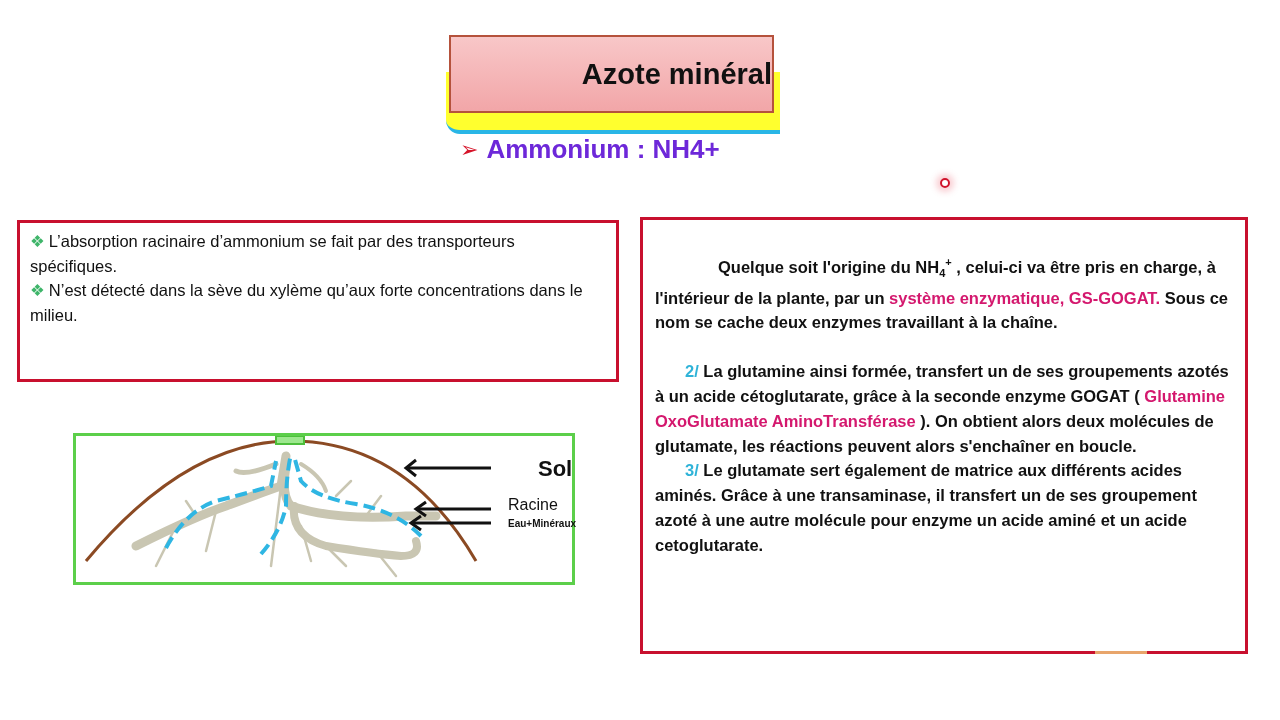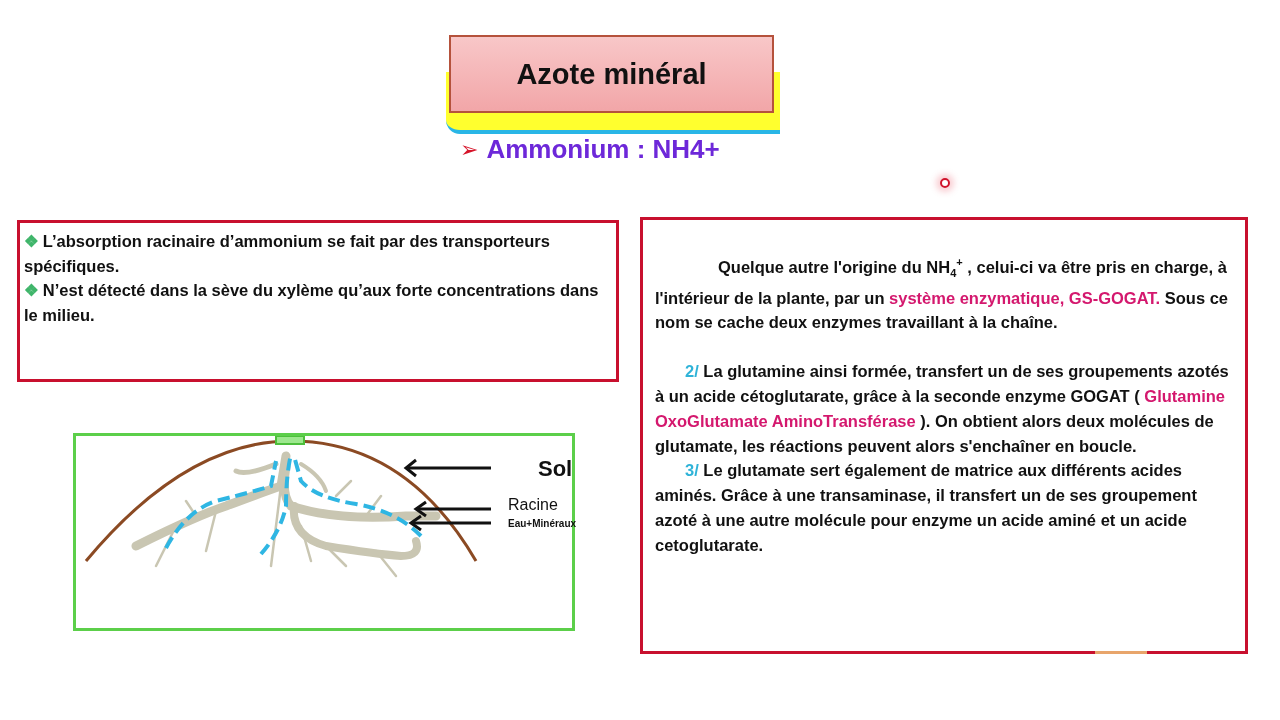--- a/index.html
+++ b/index.html
@@ -1,34 +1,34 @@
 <!DOCTYPE html>
 <html><head>
 <meta charset="utf-8">
 <style>
   html,body{margin:0;padding:0;}
   body{width:1280px;height:720px;background:#ffffff;position:relative;overflow:hidden;font-family:"Liberation Sans",sans-serif;}
   .title-wrap{position:absolute;left:446px;top:32px;width:334px;height:98px;}
   .title-under{position:absolute;left:0;top:40px;width:334px;height:58px;background:#ffff2e;border-bottom:4px solid #29b6e6;border-radius:0 0 0 14px;}
-  .title-box{position:absolute;left:3px;top:3px;width:325px;height:78px;background:linear-gradient(#f8c7c8,#f2a6a8);border:2px solid #b5523c;box-sizing:border-box;display:flex;align-items:center;justify-content:center;}
+  .title-box{position:absolute;left:3px;top:3px;width:325px;height:78px;background:linear-gradient(#f8c7c8,#f2a6a8);border:2px solid #b5523c;box-sizing:border-box;display:flex;align-items:center;justify-content:flex-end;}
   .title-text{font-weight:bold;font-size:29px;color:#111;}
   .subtitle{position:absolute;left:460px;top:134px;display:flex;align-items:center;gap:8px;}
   .subtitle .arrow{color:#d6142a;font-size:22px;}
   .subtitle .txt{color:#6d28d9;font-weight:bold;font-size:26px;}
   .pointer{position:absolute;left:940px;top:178px;width:10px;height:10px;border-radius:50%;border:2px solid #d0142c;box-sizing:border-box;box-shadow:0 0 6px 4px rgba(230,60,80,0.25);}
-  .box-left{position:absolute;left:17px;top:220px;width:602px;height:162px;border:3px solid #c8102e;box-sizing:border-box;padding:6px 4px;font-weight:bold;font-size:16.5px;line-height:24.5px;color:#111;}
+  .box-left{position:absolute;left:17px;top:220px;width:602px;height:162px;border:3px solid #c8102e;box-sizing:border-box;padding:6px 10px;font-weight:normal;font-size:16.5px;line-height:24.5px;color:#111;}
   .bullet{color:#3fb56a;margin-right:4px;}
   .box-right{position:absolute;left:640px;top:217px;width:608px;height:437px;border:3px solid #c8102e;box-sizing:border-box;padding:30px 10px 0 12px;font-weight:bold;font-size:16.5px;line-height:24.8px;color:#111;}
   .box-right p{margin:0;}
   .pink{color:#d4186e;margin-top:46px;}
   .cyan{color:#2fb3d8;}
   .indent1{padding-left:62px;}
   .gap{height:24px;}
   .bottom-accent{position:absolute;left:1095px;top:651px;width:52px;height:3px;background:#e8a56b;}
-  .diagram{position:absolute;left:73px;top:433px;width:502px;height:198px;border:3px solid #5ccf4a;box-sizing:border-box;}
+  .diagram{position:absolute;left:73px;top:433px;width:502px;height:152px;border:3px solid #5ccf4a;box-sizing:border-box;}
   .lbl{position:absolute;color:#111;}
   sub,sup{font-size:11px;}
 </style>
 </head>
 <body>
 
 <div class="title-wrap">
   <div class="title-under"></div>
   <div class="title-box">
     <span class="title-text">Azote minéral</span>
@@ -84,18 +84,18 @@
       <path d="M415 87 L335 87"></path>
         <path d="M345 80 L335 87 L345 94"></path>
     </g>
   </svg>
   <span class="lbl" style="left:462px;top:20px;font-size:22px;font-weight:bold;">Sol</span>
   <span class="lbl" style="left:432px;top:60px;font-size:16px;">Racine</span>
   <span class="lbl" style="left:432px;top:82px;font-size:10px;font-weight:bold;white-space:nowrap;">Eau+Minéraux</span>
 </div>
 
 <div class="box-right">
-  <p class="indent1" style="text-indent:0;padding-left:0;"><span style="padding-left:63px;"></span><span>Quelque autre l'origine du NH</span><sub>4</sub><sup>+</sup><span> , celui-ci va être pris en charge, à l'intérieur de la plante, par un </span><span class="pink">système enzymatique, GS-GOGAT.</span><span> Sous ce nom se cache deux enzymes travaillant à la chaîne.</span></p>
+  <p class="indent1" style="text-indent:0;padding-left:0;"><span style="padding-left:63px;"></span><span>Quelque soit l'origine du NH</span><sub>4</sub><sup>+</sup><span> , celui-ci va être pris en charge, à l'intérieur de la plante, par un </span><span class="pink">système enzymatique, GS-GOGAT.</span><span> Sous ce nom se cache deux enzymes travaillant à la chaîne.</span></p>
   <div class="gap"></div>
   <p><span style="padding-left:30px;"></span><span class="cyan">2/</span><span> La glutamine ainsi formée, transfert un de ses groupements azotés à un acide cétoglutarate, grâce à la seconde enzyme GOGAT ( </span><span class="pink">Glutamine OxoGlutamate AminoTransférase</span><span> ). On obtient alors deux molécules de glutamate, les réactions peuvent alors s'enchaîner en boucle.</span></p>
   <p><span style="padding-left:30px;"></span><span class="cyan">3/</span><span> Le glutamate sert également de matrice aux différents acides aminés. Grâce à une transaminase, il transfert un de ses groupement azoté à une autre molécule pour enzyme un acide aminé et un acide cetoglutarate.</span></p>
 </div>
 <div class="bottom-accent"></div>
 
 </body></html>

